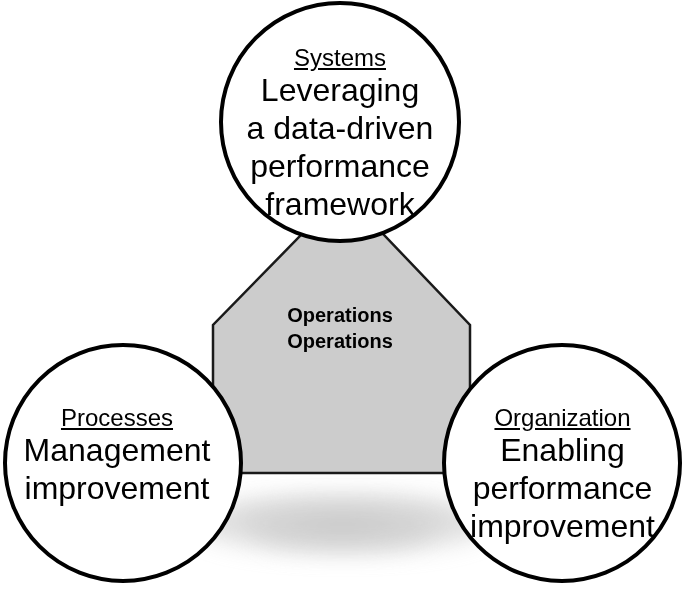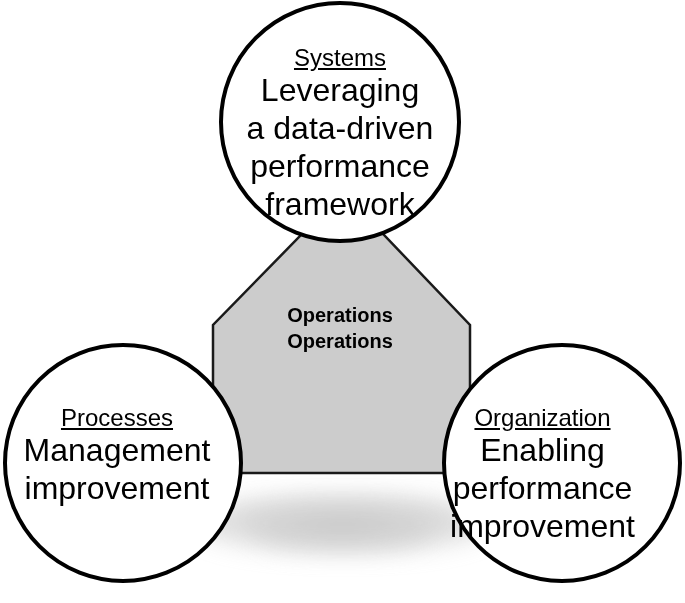--- a/index.html
+++ b/index.html
@@ -62,21 +62,21 @@
     left: 240px;
     top: 44px;
     width: 200px;
   }
   #label-processes {
     left: 17px;
     top: 404px;
     width: 200px;
   }
   #label-organization {
-    left: 440px;
+    left: 460px;
     top: 404px;
     width: 205px;
   }
   #label-center {
     left: 250px;
     top: 302px;
     width: 180px;
   }
 </style>
 </head>

